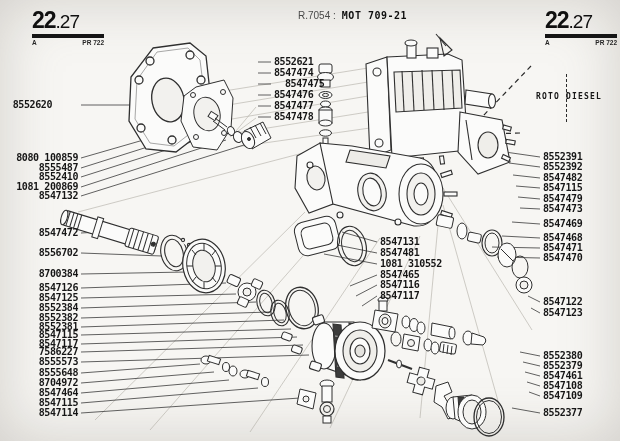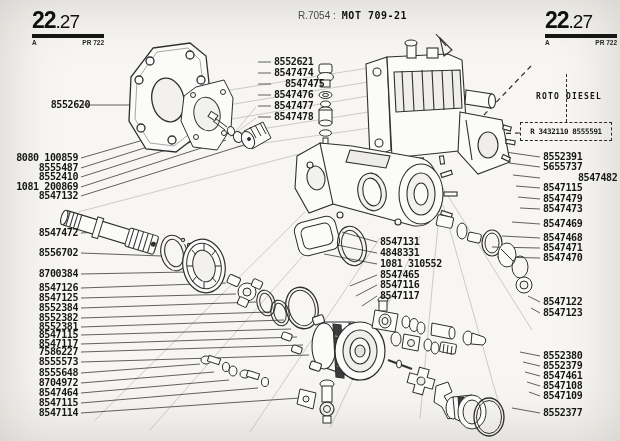--- a/index.html
+++ b/index.html
@@ -389,26 +389,23 @@
     <div class="numline"><span class="big">22</span><span class="small">.27</span></div>
     <div class="bar"></div>
     <div class="sub">
       <span>A</span>
       <span>PR 722</span>
     </div>
   </div>
 
   <div class="brand">ROTO DIESEL</div>
   <div class="vdash"></div>
-  <div class="dashbox refbox">
-    <span>R 3432110  8555591</span>
-  </div>
 
   <div id="labels-layer">
-      <div class="plabel" style="top: 100px; right: 530px;">8552620</div>
+      <div class="plabel" style="top: 100px; right: 568px;">8552620</div>
       <div class="plabel" style="top: 153px; right: 542px;">8080 100859</div>
       <div class="plabel" style="top: 163px; right: 542px;">8555487</div>
       <div class="plabel" style="top: 172px; right: 542px;">8552410</div>
       <div class="plabel" style="top: 182px; right: 542px;">1081 200869</div>
       <div class="plabel" style="top: 191px; right: 542px;">8547132</div>
       <div class="plabel" style="top: 228px; right: 542px;">8547472</div>
       <div class="plabel" style="top: 248px; right: 542px;">8556702</div>
       <div class="plabel" style="top: 269px; right: 542px;">8700384</div>
       <div class="plabel" style="top: 283px; right: 542px;">8547126</div>
       <div class="plabel" style="top: 293px; right: 542px;">8547125</div>
@@ -424,28 +421,28 @@
       <div class="plabel" style="top: 388px; right: 542px;">8547464</div>
       <div class="plabel" style="top: 398px; right: 542px;">8547115</div>
       <div class="plabel" style="top: 408px; right: 542px;">8547114</div>
       <div class="plabel" style="top: 57px; left: 274px;">8552621</div>
       <div class="plabel" style="top: 68px; left: 274px;">8547474</div>
       <div class="plabel" style="top: 79px; left: 274px; padding-left: 11px;">8547475</div>
       <div class="plabel" style="top: 90px; left: 274px;">8547476</div>
       <div class="plabel" style="top: 101px; left: 274px;">8547477</div>
       <div class="plabel" style="top: 112px; left: 274px;">8547478</div>
       <div class="plabel" style="top: 237px; left: 380px;">8547131</div>
-      <div class="plabel" style="top: 248px; left: 380px;">4848331</div>
+      <div class="plabel" style="top: 248px; left: 380px;">8547481</div>
       <div class="plabel" style="top: 259px; left: 380px;">1081 310552</div>
       <div class="plabel" style="top: 270px; left: 380px;">8547465</div>
       <div class="plabel" style="top: 280px; left: 380px;">8547116</div>
       <div class="plabel" style="top: 291px; left: 380px;">8547117</div>
       <div class="plabel" style="top: 152px; left: 543px;">8552391</div>
-      <div class="plabel" style="top: 162px; left: 543px;">5655737</div>
-      <div class="plabel" style="top: 173px; left: 543px; margin-left: 35px;">8547482</div>
+      <div class="plabel" style="top: 162px; left: 543px;">8552392</div>
+      <div class="plabel" style="top: 173px; left: 543px;">8547482</div>
       <div class="plabel" style="top: 183px; left: 543px;">8547115</div>
       <div class="plabel" style="top: 194px; left: 543px;">8547479</div>
       <div class="plabel" style="top: 204px; left: 543px;">8547473</div>
       <div class="plabel" style="top: 219px; left: 543px;">8547469</div>
       <div class="plabel" style="top: 233px; left: 543px;">8547468</div>
       <div class="plabel" style="top: 243px; left: 543px;">8547471</div>
       <div class="plabel" style="top: 253px; left: 543px;">8547470</div>
       <div class="plabel" style="top: 297px; left: 543px;">8547122</div>
       <div class="plabel" style="top: 308px; left: 543px;">8547123</div>
       <div class="plabel" style="top: 351px; left: 543px;">8552380</div>

